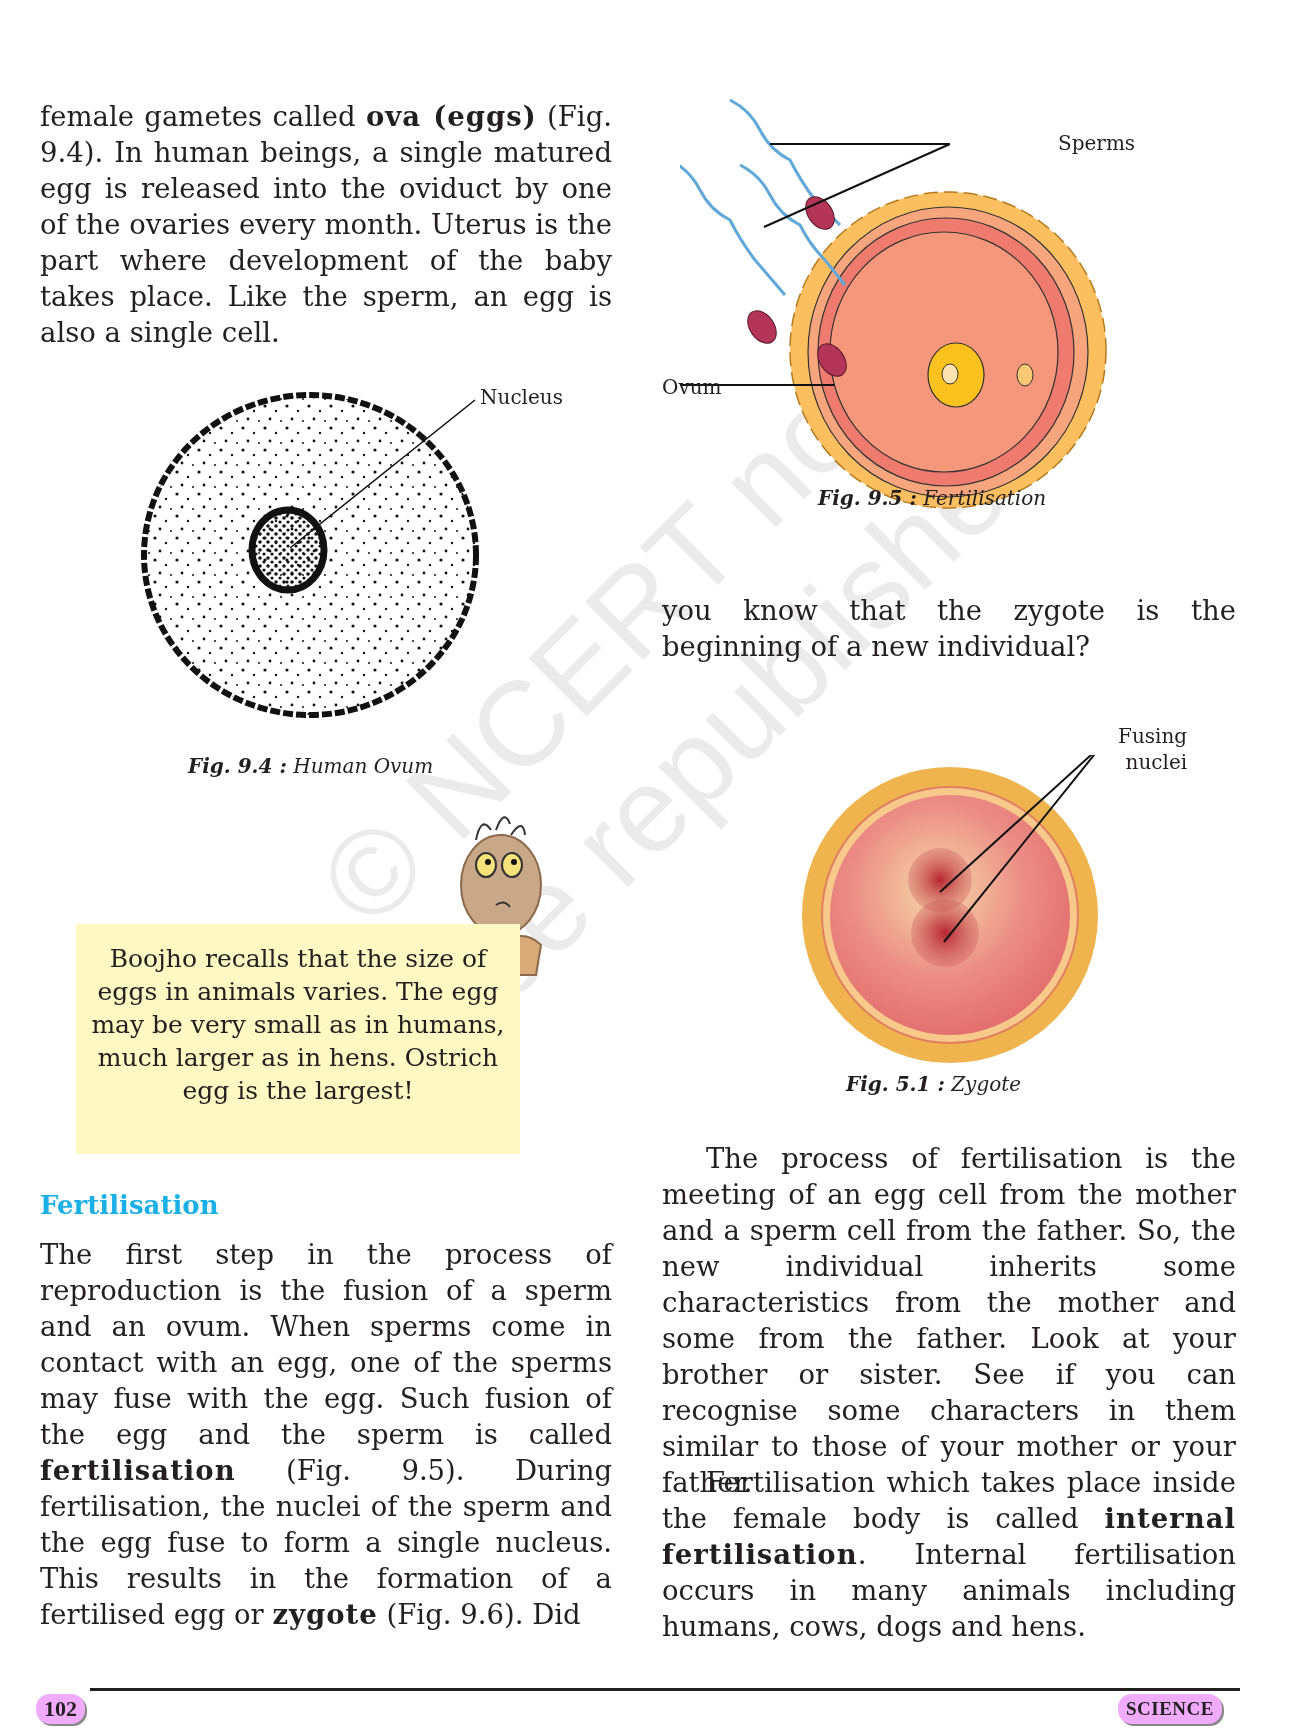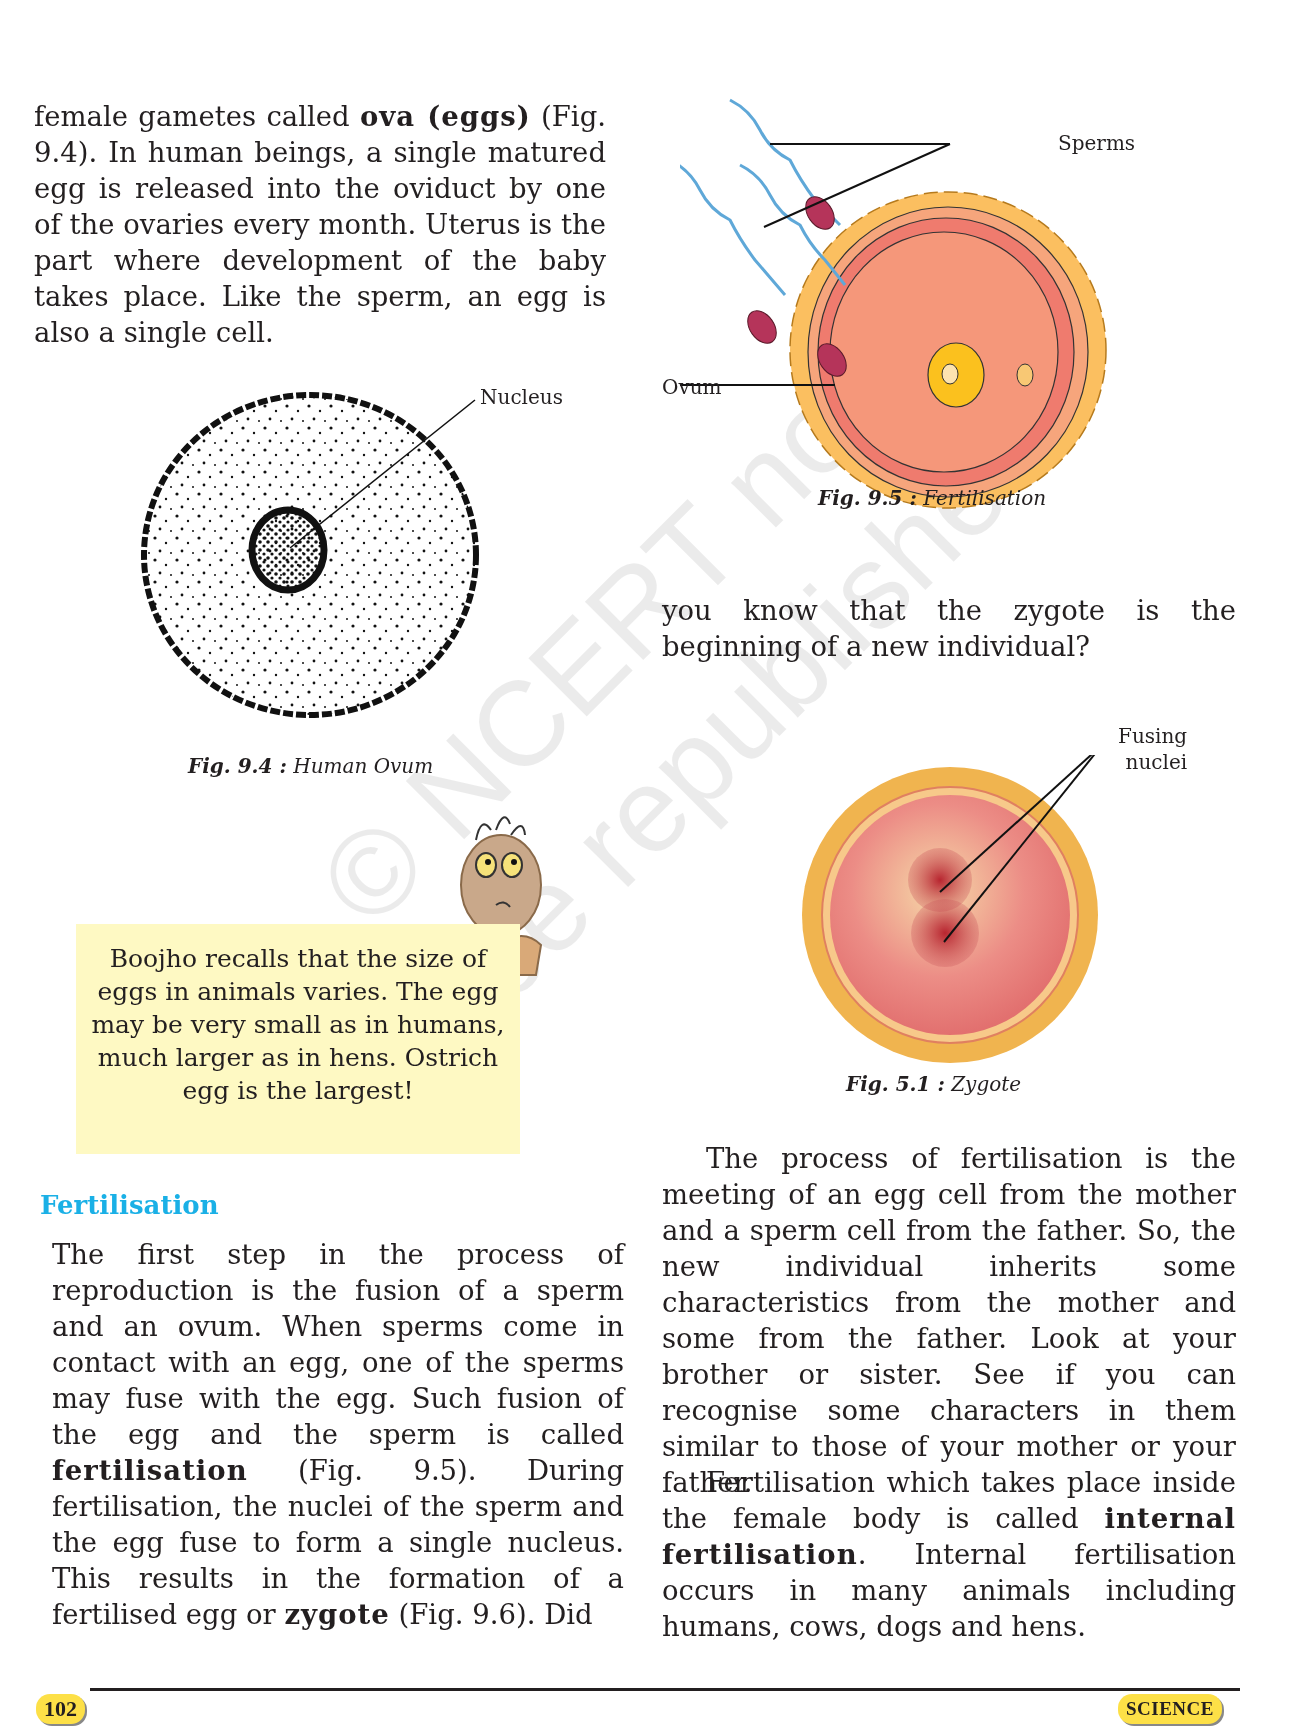--- a/index.html
+++ b/index.html
@@ -8,34 +8,34 @@
   .txt { position:absolute; font-size:27.5px; line-height:36px; text-align:justify; text-align-last:left; }
   .txt b { font-family:"DejaVu Serif", serif; font-weight:bold; letter-spacing:1px; }
   .cap { position:absolute; font-size:20px; font-style:italic; }
   .cap b { font-family:"DejaVu Serif", serif; }
   .lbl { position:absolute; font-size:20px; line-height:26px; }
   .heading { position:absolute; left:40px; top:1190px; font-size:26px; font-weight:bold; color:#1ab0e6; }
   .box { position:absolute; left:76px; top:924px; width:444px; height:230px; background:#fef9c3;
          font-size:25px; line-height:33px; text-align:center; }
   .box p { margin:18px 14px 0 14px; }
   .footer-line { position:absolute; left:90px; top:1688px; width:1150px; height:3px; background:#231f20; }
-  .pill { position:absolute; top:1694px; height:30px; background:#fde047; border-radius:14px;
+  .pill { position:absolute; top:1694px; height:30px; background:#f0abfc; border-radius:14px;
           box-shadow:2px 2px 0 #888; font-weight:bold; font-size:22px; line-height:30px; padding:0 8px;
           font-family:"Liberation Serif", serif; }
   .watermark { position:absolute; left:250px; top:500px; width:900px; font-family:"Liberation Sans",sans-serif;
                font-size:120px; color:rgba(0,0,0,0.08); transform:rotate(-45deg); transform-origin:center;
                line-height:150px; text-align:center; pointer-events:none; }
   svg { position:absolute; }
 </style>
 </head>
 <body>
 
 <div class="watermark">© NCERT not to be republished</div>
 
-<div class="txt" style="left:34px; top:98px; width:572px;">
+<div class="txt" style="left:40px; top:98px; width:572px;">
   <span>female gametes called </span><b>ova (eggs)</b><span> (Fig. 9.4). In human beings, a single matured egg is released into the oviduct by one of the ovaries every month. Uterus is the part where development of the baby takes place. Like the sperm, an egg is also a single cell.</span>
 </div>
 
 <svg style="left:130px; top:380px;" width="360" height="360" viewBox="0 0 360 360">
   <defs>
     <pattern id="dots" width="22" height="22" patternUnits="userSpaceOnUse">
       <circle cx="3" cy="4" r="1.6" fill="#111"></circle>
         <circle cx="14" cy="9" r="1.2" fill="#111"></circle>
       <circle cx="8" cy="17" r="1.4" fill="#111"></circle>
         <circle cx="19" cy="19" r="1" fill="#111"></circle>
@@ -64,21 +64,21 @@
   <path d="M40 95 q8 -6 14 2" stroke="#333" fill="none" stroke-width="2"></path>
   <path d="M50 130 q20 -10 35 5 l-5 30 l-20 0 z" fill="#d9a978" stroke="#8a6a4a" stroke-width="2"></path>
 </svg>
 
 <div class="box">
   <p>Boojho recalls that the size of eggs in animals varies. The egg may be very small as in humans, much larger as in hens. Ostrich egg is the largest!</p>
 </div>
 
 <div class="heading">Fertilisation</div>
 
-<div class="txt" style="left:52px; top:1236px; width:572px;">
+<div class="txt" style="left:40px; top:1236px; width:572px;">
   <span>The first step in the process of reproduction is the fusion of a sperm and an ovum. When sperms come in contact with an egg, one of the sperms may fuse with the egg. Such fusion of the egg and the sperm is called </span><b>fertilisation</b><span> (Fig. 9.5). During fertilisation, the nuclei of the sperm and the egg fuse to form a single nucleus. This results in the formation of a fertilised egg or </span><b>zygote</b><span> (Fig. 9.6). Did</span>
 </div>
 
 <svg style="left:680px; top:90px;" width="440" height="420" viewBox="0 0 440 420">
   <g transform="translate(0,0)">
     <circle cx="268" cy="260" r="158" fill="#fbbf60" stroke="#b67a1c" stroke-width="1.5" stroke-dasharray="14 6"></circle>
     <ellipse cx="268" cy="262" rx="140" ry="145" fill="#f6a57c" stroke="#333" stroke-width="1.2"></ellipse>
     <ellipse cx="266" cy="262" rx="128" ry="134" fill="#ef7b6e" stroke="#333" stroke-width="1.2"></ellipse>
     <ellipse cx="264" cy="262" rx="114" ry="120" fill="#f5977a" stroke="#333" stroke-width="1.2"></ellipse>
     <ellipse cx="276" cy="285" rx="28" ry="32" fill="#fbc11e" stroke="#333" stroke-width="1.2"></ellipse>

